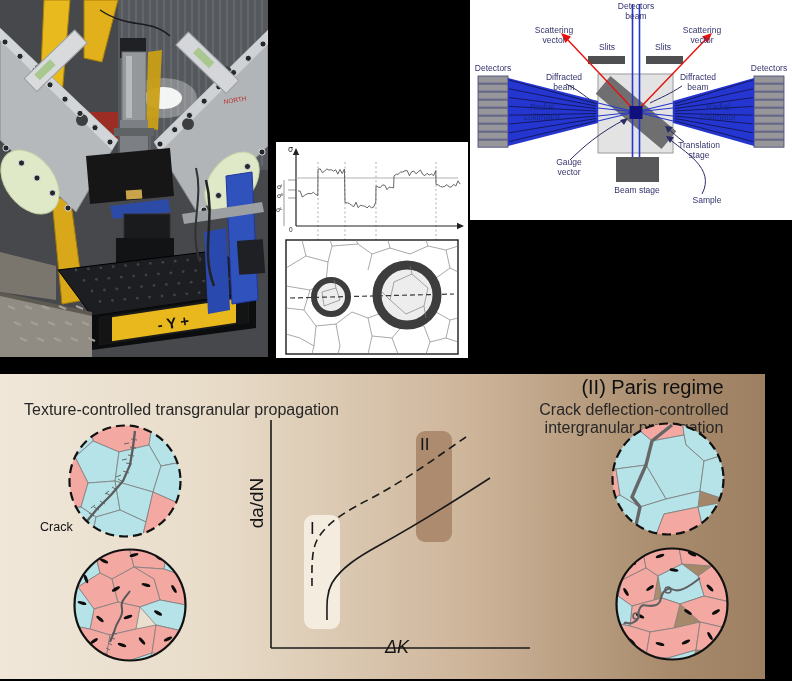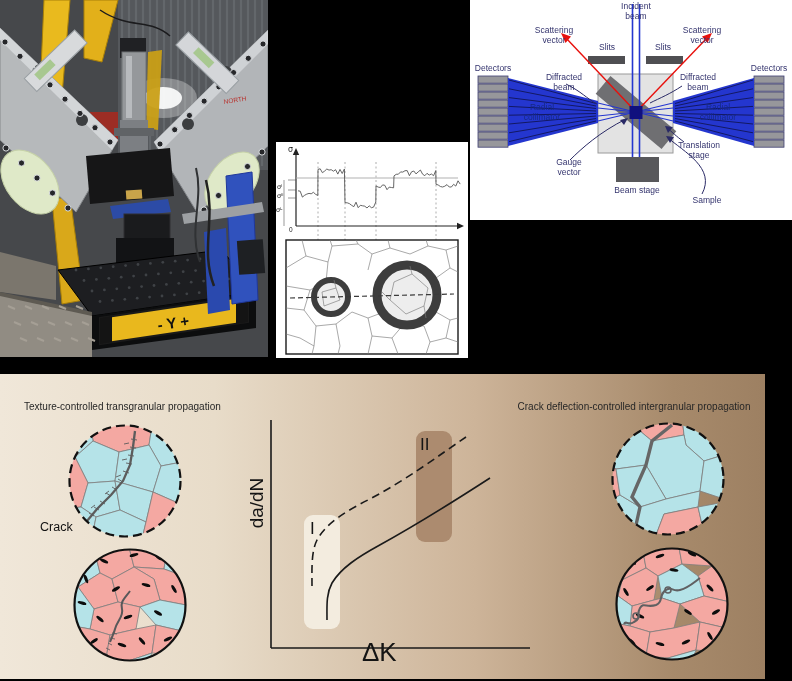--- a/index.html
+++ b/index.html
@@ -8,27 +8,27 @@
   .abs{position:absolute;}
   svg text{font-family:"Liberation Sans",sans-serif;}
   .sgt{font-family:"DejaVu Sans",sans-serif;}
   
   .lbl{position:absolute;font-size:8.5px;line-height:1.12;color:#34346e;text-align:center;}
   .lbl.blue{color:#152a86;}
   
   #panel{left:0;top:374px;width:765px;height:305px;
          background:linear-gradient(to right,#f0e7d9 0%,#e8dcc9 28%,#cdb499 62%,#a78a6b 88%,#9d8062 100%);}
   .title{position:absolute;font-size:20px;color:#101010;white-space:nowrap;}
-  .subtitle{position:absolute;font-size:10px;color:#272727;}
+  .subtitle{position:absolute;font-size:16px;color:#272727;}
   #legendbar{position:absolute;left:0;top:291px;width:765px;height:14px;background:#f4ede1;}
   .leg-sw{position:absolute;top:2px;width:11px;height:11px;}
   .leg-tx{position:absolute;top:1px;font-size:11px;color:#222;white-space:nowrap;}
   #ylab{position:absolute;left:205px;top:118px;width:104px;height:22px;transform:rotate(-90deg);
         text-align:center;font-size:19px;color:#141414;}
-  #xlab{position:absolute;left:362px;top:263px;width:70px;font-size:26px;color:#141414;}
+  #xlab{position:absolute;left:362px;top:263px;width:70px;text-align:center;font-size:18px;color:#141414;font-style:italic;}
   #cracklab{position:absolute;left:40px;top:138px;width:60px;font-size:12.5px;color:#111;margin-top:8px;}
 </style>
 </head>
 <body>
 
 <div id="canvas">
 
   <div class="abs" style="left:0;top:0;width:268px;height:357px">
     <svg width="268" height="357" viewBox="0 0 268 357">
       <defs>
@@ -370,39 +370,40 @@
         <path d="M100,160 C112,148 130,132 156,119"></path>
         <path d="M214,142 C206,136 202,132 196,127"></path>
         <path d="M232,194 C246,168 214,152 197,137"></path>
       </g>
       <g fill="#2a2a66">
         <polygon points="158,118 150,120 154,125"></polygon>
         <polygon points="195,126 203,127 198,133"></polygon>
         <polygon points="196,136 204,137 200,143"></polygon>
       </g>
     </svg>
-    <div class="lbl" style="left:146px;top:2px;width:40px">Incident beam</div>
+    <div class="lbl" style="left:146px;top:2px;width:40px">Detectors beam</div>
     <div class="lbl" style="left:60px;top:26px;width:48px">Scattering vector</div>
     <div class="lbl" style="left:208px;top:26px;width:48px">Scattering vector</div>
     <div class="lbl" style="left:122px;top:43px;width:30px">Slits</div>
     <div class="lbl" style="left:178px;top:43px;width:30px">Slits</div>
     <div class="lbl" style="left:2px;top:64px;width:42px">Detectors</div>
     <div class="lbl" style="left:278px;top:64px;width:42px">Detectors</div>
     <div class="lbl" style="left:72px;top:73px;width:44px">Diffracted beam</div>
     <div class="lbl" style="left:206px;top:73px;width:44px">Diffracted beam</div>
     <div class="lbl blue" style="left:48px;top:103px;width:48px">Radial collimator</div>
     <div class="lbl blue" style="left:224px;top:103px;width:48px">Radial collimator</div>
     <div class="lbl" style="left:76px;top:158px;width:46px">Gauge vector</div>
     <div class="lbl" style="left:202px;top:141px;width:54px">Translation stage</div>
     <div class="lbl" style="left:139px;top:186px;width:56px">Beam stage</div>
     <div class="lbl" style="left:212px;top:196px;width:50px">Sample</div>
   </div>
 
   <div class="abs" id="panel">
     <div class="subtitle" style="left:24px;top:27px">Texture-controlled transgranular propagation</div>
+    <div class="title" style="left:540px;top:2px;width:225px;text-align:center">(II) Paris regime</div>
     <div class="subtitle" style="left:503px;top:27px;width:262px;text-align:center">Crack deflection-controlled intergranular propagation</div>
 
     <svg class="abs" style="left:65px;top:47px" width="120" height="120" viewBox="0 0 120 120">
       <defs>
           <clipPath id="cc1">
             <circle cx="60" cy="60" r="55.5"></circle>
           </clipPath>
         </defs>
       <g clip-path="url(#cc1)" stroke="#7e7e7e" stroke-width="0.8">
         <polygon points="25,-2 88,-2 84,24 54,31 28,20" fill="#f4a8a2"></polygon>

